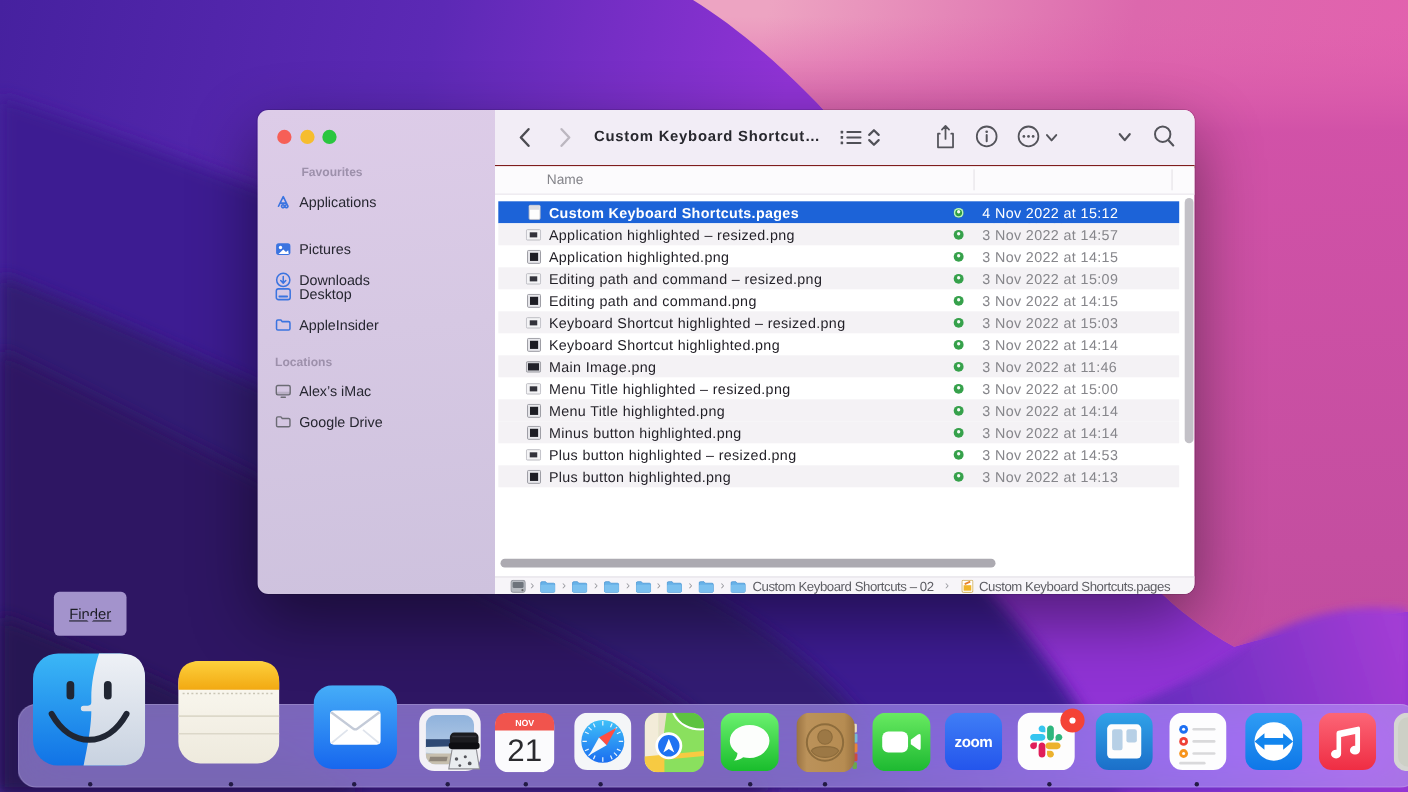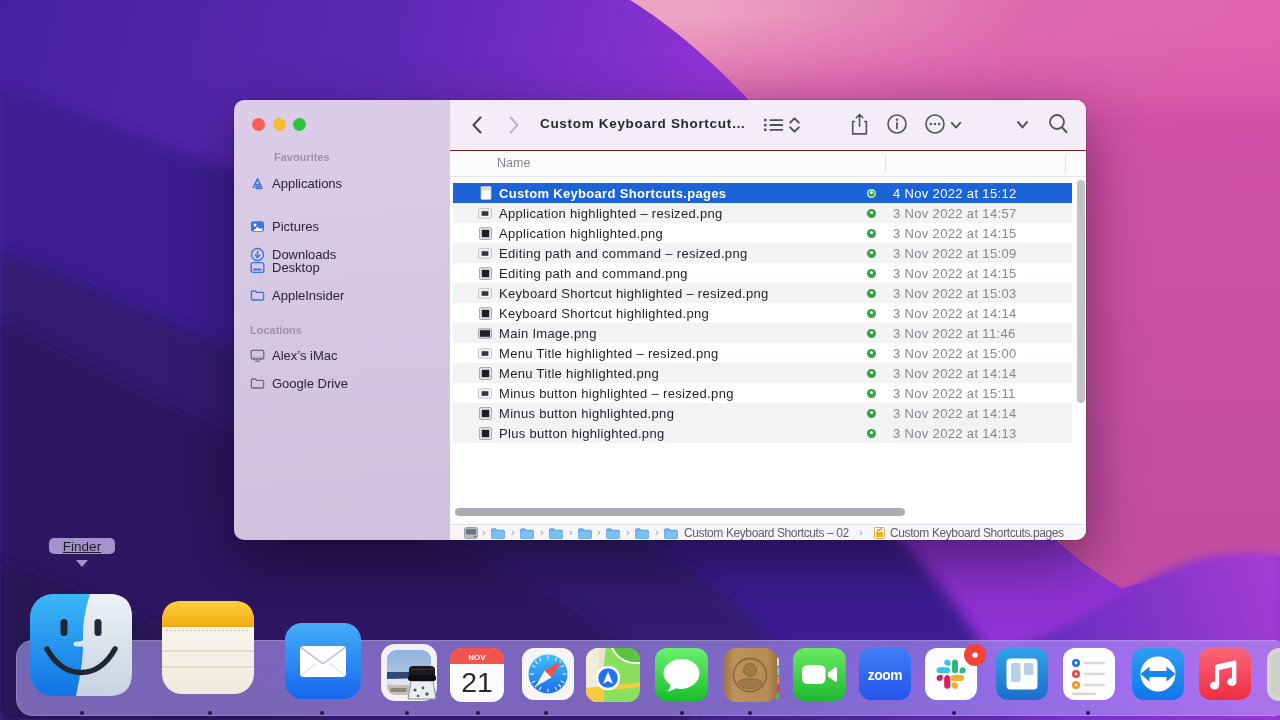--- a/index.html
+++ b/index.html
@@ -39,21 +39,21 @@
   #pathbar{position:absolute;left:0;top:424px;width:636px;height:16px;background:#f7f5f9;border-top:1px solid #e3e0e6;
     font-size:12px;letter-spacing:-.4px;color:#5e5e64;}
   .pb{position:absolute;top:1px;}
   .pbsep{position:absolute;top:1px;color:#9a9aa0;font-size:11px;}
   
   #dock{position:absolute;left:16px;top:640px;width:1274px;height:76px;border-radius:17px;
     background:rgba(173,158,233,.60);backdrop-filter:blur(26px) saturate(150%);
     box-shadow:inset 0 0 0 1px rgba(255,255,255,.18);}
   .dot{position:absolute;top:711px;width:4px;height:4px;border-radius:50%;background:#221a44;}
   .dk{position:absolute;}
-  #tooltip{position:absolute;left:49px;top:538px;width:66px;height:16px;background:#a393cc;border-radius:5px;
+  #tooltip{position:absolute;left:49px;top:538px;width:66px;height:40px;background:#a393cc;border-radius:5px;
     color:#1d1d26;font-size:13.5px;display:flex;align-items:center;justify-content:center;text-decoration:underline;}
   #tooltip:after{content:"";position:absolute;left:27px;top:22px;border:6px solid transparent;border-top:7px solid #a393cc;}
 </style></head>
 <body>
 <div id="stage">
 <svg id="wp" width="1280" height="720" viewBox="0 0 1280 720">
  <defs>
   <linearGradient id="base" x1="0" y1="0" x2="700" y2="150" gradientUnits="userSpaceOnUse">
    <stop offset="0" stop-color="#46219f"></stop>
           <stop offset=".55" stop-color="#5c29b5"></stop>
@@ -265,37 +265,37 @@
           </div>
       <div class="row alt">
             <svg class="ric" style="top:4px;left:26px;" width="13" height="13" viewBox="0 0 13 13">
               <rect x=".6" y=".6" width="11.8" height="11.8" rx="1" fill="#e9e9ed" stroke="#9a9aa1" stroke-width=".9"></rect>
               <rect x="2.8" y="2.8" width="7.4" height="7.4" fill="#1d1d24"></rect>
             </svg>
             <span class="rname">Menu Title highlighted.png</span>
             <span class="badge"></span>
             <span class="rdate">3 Nov 2022 at 14:14</span>
           </div>
+      <div class="row alt">
+            <svg class="ric" style="top:4px;left:26px;" width="13" height="13" viewBox="0 0 13 13">
+              <rect x=".6" y=".6" width="11.8" height="11.8" rx="1" fill="#e9e9ed" stroke="#9a9aa1" stroke-width=".9"></rect>
+              <rect x="2.8" y="2.8" width="7.4" height="7.4" fill="#1d1d24"></rect>
+            </svg>
+            <span class="rname">Minus button highlighted.png</span>
+            <span class="badge"></span>
+            <span class="rdate">3 Nov 2022 at 14:14</span>
+          </div>
       <div class="row">
             <svg class="ric" style="top:5px;left:25px;" width="14" height="11" viewBox="0 0 14 11">
               <rect x=".5" y=".8" width="13" height="9.4" rx="1" fill="#f4f4f6" stroke="#bcbcc2" stroke-width=".9"></rect>
               <rect x="3.6" y="3.2" width="6.8" height="4.6" fill="#33333b"></rect>
             </svg>
-            <span class="rname">Minus button highlighted – resized.png</span>
-            <span class="badge"></span>
-            <span class="rdate">3 Nov 2022 at 15:11</span>
-          </div>
-      <div class="row alt">
-            <svg class="ric" style="top:4px;left:26px;" width="13" height="13" viewBox="0 0 13 13">
-              <rect x=".6" y=".6" width="11.8" height="11.8" rx="1" fill="#e9e9ed" stroke="#9a9aa1" stroke-width=".9"></rect>
-              <rect x="2.8" y="2.8" width="7.4" height="7.4" fill="#1d1d24"></rect>
-            </svg>
-            <span class="rname">Minus button highlighted.png</span>
-            <span class="badge"></span>
-            <span class="rdate">3 Nov 2022 at 14:14</span>
+            <span class="rname">Plus button highlighted – resized.png</span>
+            <span class="badge"></span>
+            <span class="rdate">3 Nov 2022 at 14:53</span>
           </div>
       <div class="row alt">
             <svg class="ric" style="top:4px;left:26px;" width="13" height="13" viewBox="0 0 13 13">
               <rect x=".6" y=".6" width="11.8" height="11.8" rx="1" fill="#e9e9ed" stroke="#9a9aa1" stroke-width=".9"></rect>
               <rect x="2.8" y="2.8" width="7.4" height="7.4" fill="#1d1d24"></rect>
             </svg>
             <span class="rname">Plus button highlighted.png</span>
             <span class="badge"></span>
             <span class="rdate">3 Nov 2022 at 14:13</span>
           </div>

